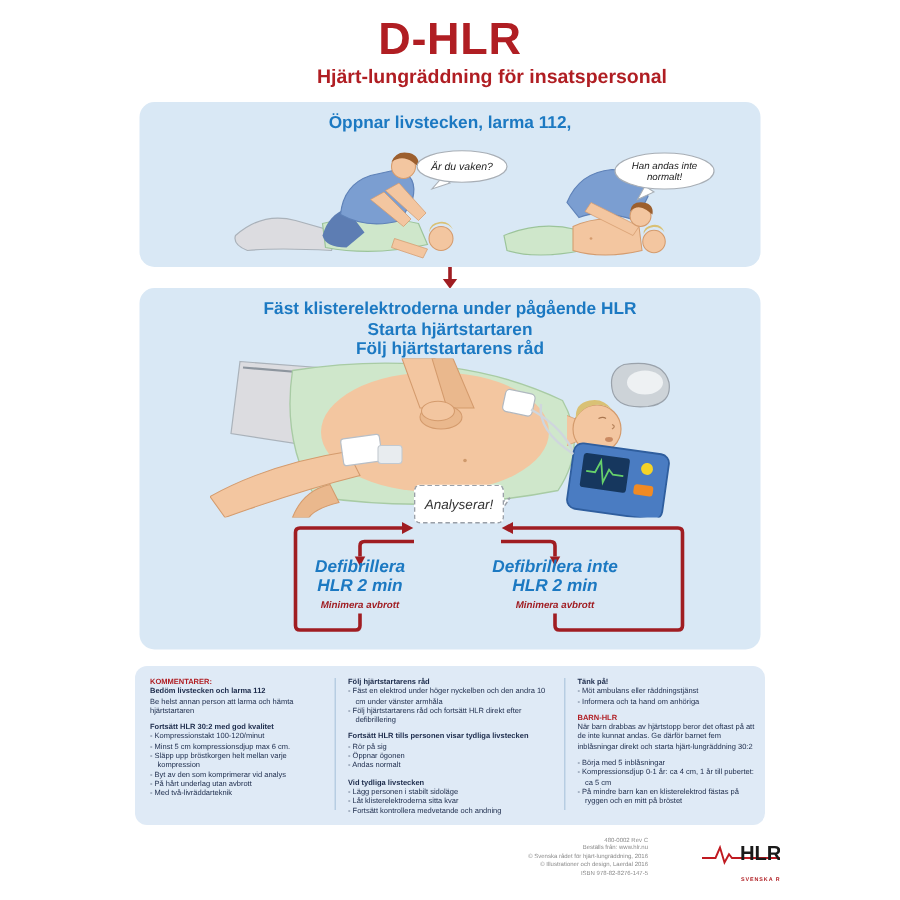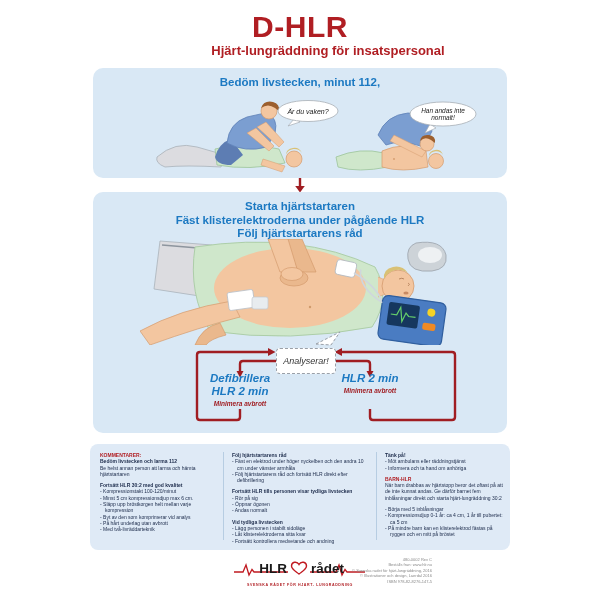--- a/index.html
+++ b/index.html
@@ -19,21 +19,21 @@
   #box1{top:68px;height:110px;}
   #box2{top:192px;height:241px;}
   .boxhead{width:100%;text-align:center;padding-top:8px;font-size:11.5px;font-weight:bold;
            color:var(--blue);line-height:13.5px;}
 
   .scene{position:absolute;}
   svg text{font-family:"Liberation Sans",sans-serif;}
 
   .downarrow{position:absolute;left:294px;top:178px;}
 
-  .analyze{position:absolute;left:276px;top:348px;width:58px;height:24px;background:#fff;
+  .analyze{position:absolute;left:276px;top:323px;width:58px;height:24px;background:#fff;
            border:1.5px dashed #9aa0a8;border-radius:4px;z-index:3;
            font-size:9px;font-style:italic;color:#333;text-align:center;line-height:24px;}
   .arrowsvg{position:absolute;left:0;top:0;z-index:2;pointer-events:none;}
 
   .branch{position:absolute;top:372px;width:130px;text-align:center;z-index:3;font-style:italic;}
   #branch-left{left:175px;} #branch-right{left:305px;}
   .branch .b1,.branch .b2{font-size:11.5px;font-weight:bold;color:var(--blue);line-height:13px;}
   .branch .note{font-size:6.5px;font-weight:bold;color:var(--arrow);margin-top:2px;}
 
   .comments{position:absolute;left:90px;top:444px;width:420px;height:106px;
@@ -41,36 +41,36 @@
   .divider{position:absolute;top:452px;width:1px;height:88px;background:#b7cde2;}
   .ccol{position:absolute;top:452px;font-size:5px;line-height:6.3px;color:var(--navy);}
   #col1{left:100px;width:116px;} #col2{left:232px;width:136px;} #col3{left:385px;width:118px;}
   .cblock{margin-bottom:5px;}
   .cblock.tight{margin-bottom:0;}
   .chead{font-weight:bold;}
   .chead.red{color:var(--red);}
   .bullet{padding-left:5px;text-indent:-5px;}
   .bullet::before{content:"- ";}
 
-  .logo{position:absolute;left:0;top:557px;width:600px;text-align:center;}
+  .logo{position:absolute;left:0;top:557px;width:600px;text-align:right;}
   .tagline{font-size:3.6px;letter-spacing:.6px;color:var(--red);margin-top:0px;font-weight:bold;}
   .fineprint{position:absolute;right:88px;top:557px;text-align:right;
              font-size:4px;line-height:5.4px;color:#8b8b8b;}
 </style>
 </head>
 <body>
 
 <div class="poster">
 
   <div class="title">D-HLR</div>
   <div class="subtitle">Hjärt-lungräddning för insatspersonal</div>
 
   <div class="bluebox" id="box1">
     <div class="boxhead">
-      <div>Bedöm livstecken, minut 112,</div>
+      <div>Öppnar livstecken, larma 112,</div>
     </div>
   </div>
 
   <svg class="scene" style="left:145px;top:99px;" width="195" height="78" viewBox="0 0 195 78">
     <g>
       <path d="M12,58 Q30,42 52,48 L80,56 76,68 Q40,66 20,68 Q10,64 12,58 z" fill="#dcdce0" stroke="#aab2ba" stroke-width="0.8"></path>
       <path d="M70,50 Q100,42 134,50 L140,64 Q104,72 72,66 z" fill="#cfe7cb" stroke="#9cc49a" stroke-width="0.8"></path>
       <path d="M118,60 L140,67 137,73 116,66 z" fill="#f3c6a0" stroke="#d49b6d" stroke-width="0.5"></path>
       <circle cx="149" cy="60" r="8" fill="#f3c6a0" stroke="#d49b6d" stroke-width="0.7"></circle>
       <path d="M141,56 a9,9 0 0 1 16,-2 q-3,-6 -9,-5 q-7,1 -7,7 z" fill="#d9c175"></path>
@@ -112,22 +112,22 @@
     </g>
   </svg>
 
   <svg class="downarrow" width="12" height="15" viewBox="0 0 12 15">
     <rect x="4.8" y="0" width="2.4" height="8.5" fill="#a01d22"></rect>
     <polygon points="1.2,8 10.8,8 6,14.5" fill="#a01d22"></polygon>
   </svg>
 
   <div class="bluebox" id="box2">
     <div class="boxhead">
+      <div>Fäst klisterelektroderna under pågående HLR</div>
       <div>Starta hjärtstartaren</div>
-      <div>Fäst klisterelektroderna under pågående HLR</div>
       <div>Följ hjärtstartarens råd</div>
     </div>
   </div>
 
   <svg class="scene" style="left:140px;top:239px;" width="320" height="106" viewBox="0 0 320 106">
     <g>
       <path d="M20,2 L72,6 66,58 14,50 z" fill="#dcdce0" stroke="#aab2ba" stroke-width="0.8"></path>
       <path d="M22,6 L70,10" stroke="#8d959e" stroke-width="1.4" fill="none"></path>
       <path d="M55,8 Q160,-8 235,28 Q252,58 232,88 Q150,104 70,92 Q48,55 55,8 z" fill="#cfe7cb" stroke="#a8cba4" stroke-width="0.9"></path>
       <ellipse cx="150" cy="49" rx="76" ry="40" fill="#f3c6a0"></ellipse>
@@ -187,20 +187,21 @@
       <polygon points="366.5,371 373.5,371 370,377.5"></polygon>
     </g>
   </svg>
 
   <div class="branch" id="branch-left">
     <div class="b1">Defibrillera</div>
     <div class="b2">HLR 2 min</div>
     <div class="note">Minimera avbrott</div>
   </div>
   <div class="branch" id="branch-right">
+    <div class="b1">Defibrillera inte</div>
     <div class="b2">HLR 2 min</div>
     <div class="note">Minimera avbrott</div>
   </div>
 
   <div class="comments"></div>
   <div class="divider" style="left:223px;"></div>
   <div class="divider" style="left:376px;"></div>
   <div class="ccol" id="col1">
       <div class="cblock tight">
         <div class="chead red">KOMMENTARER:</div>

